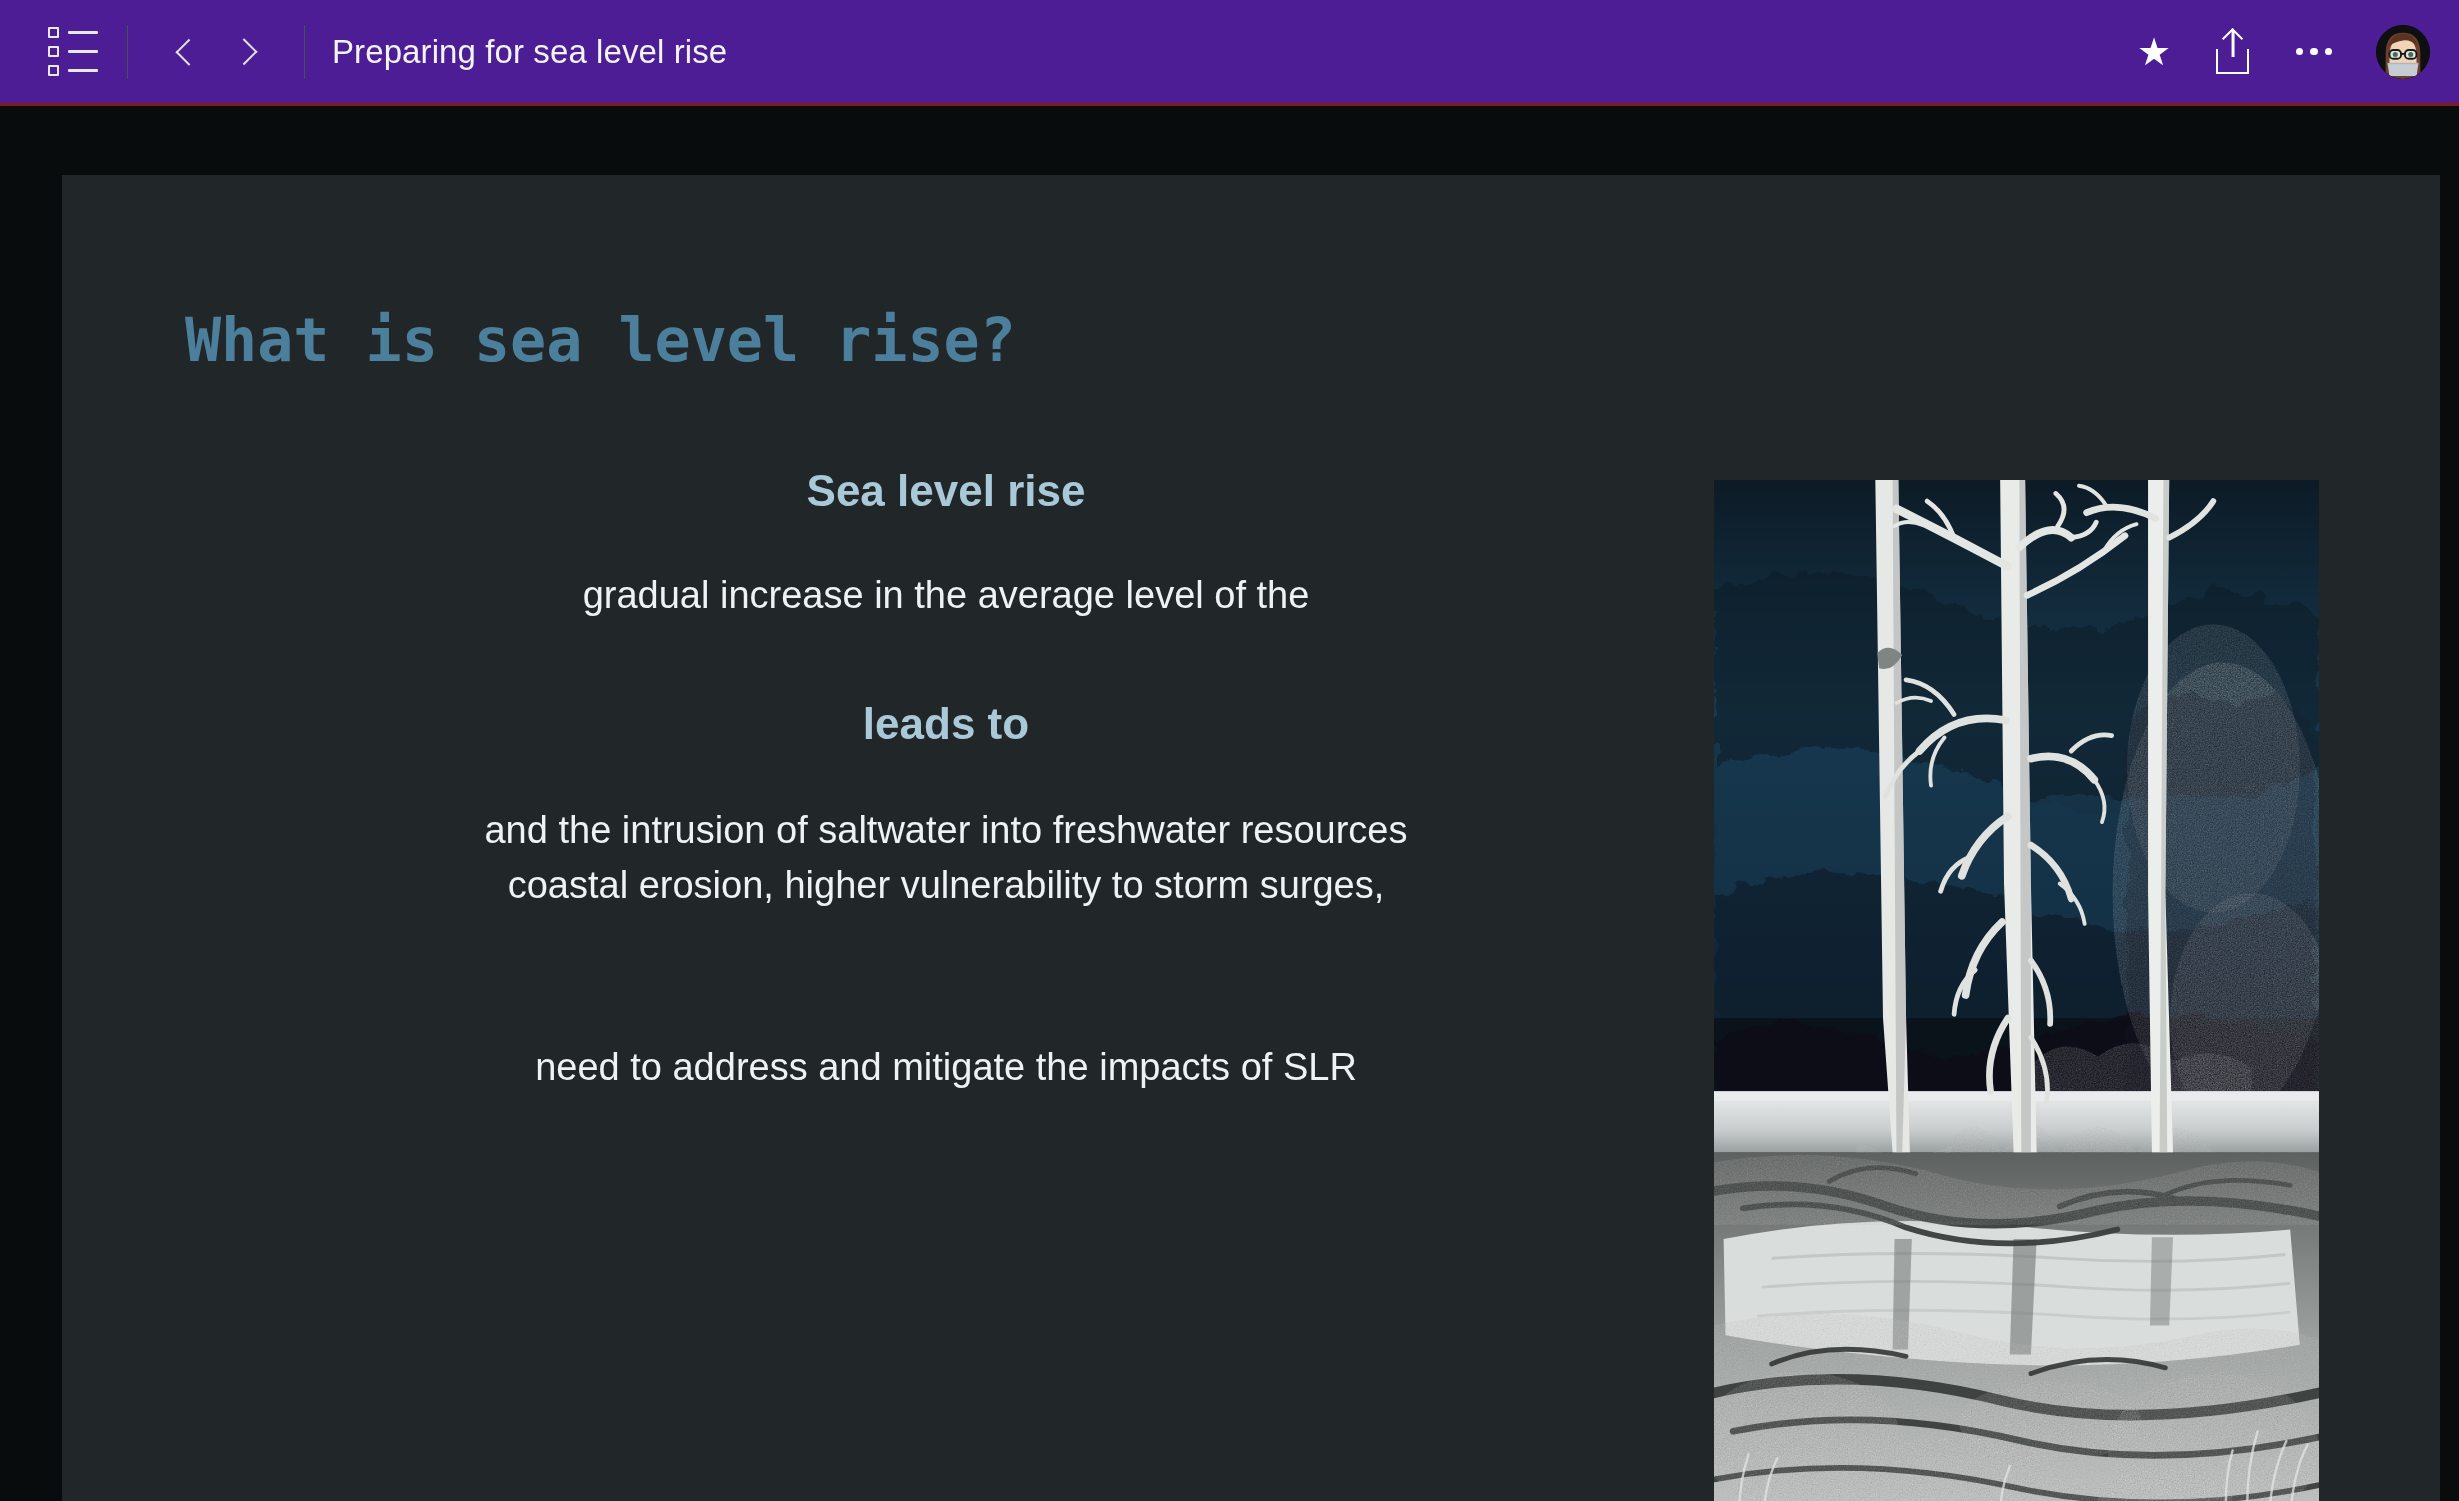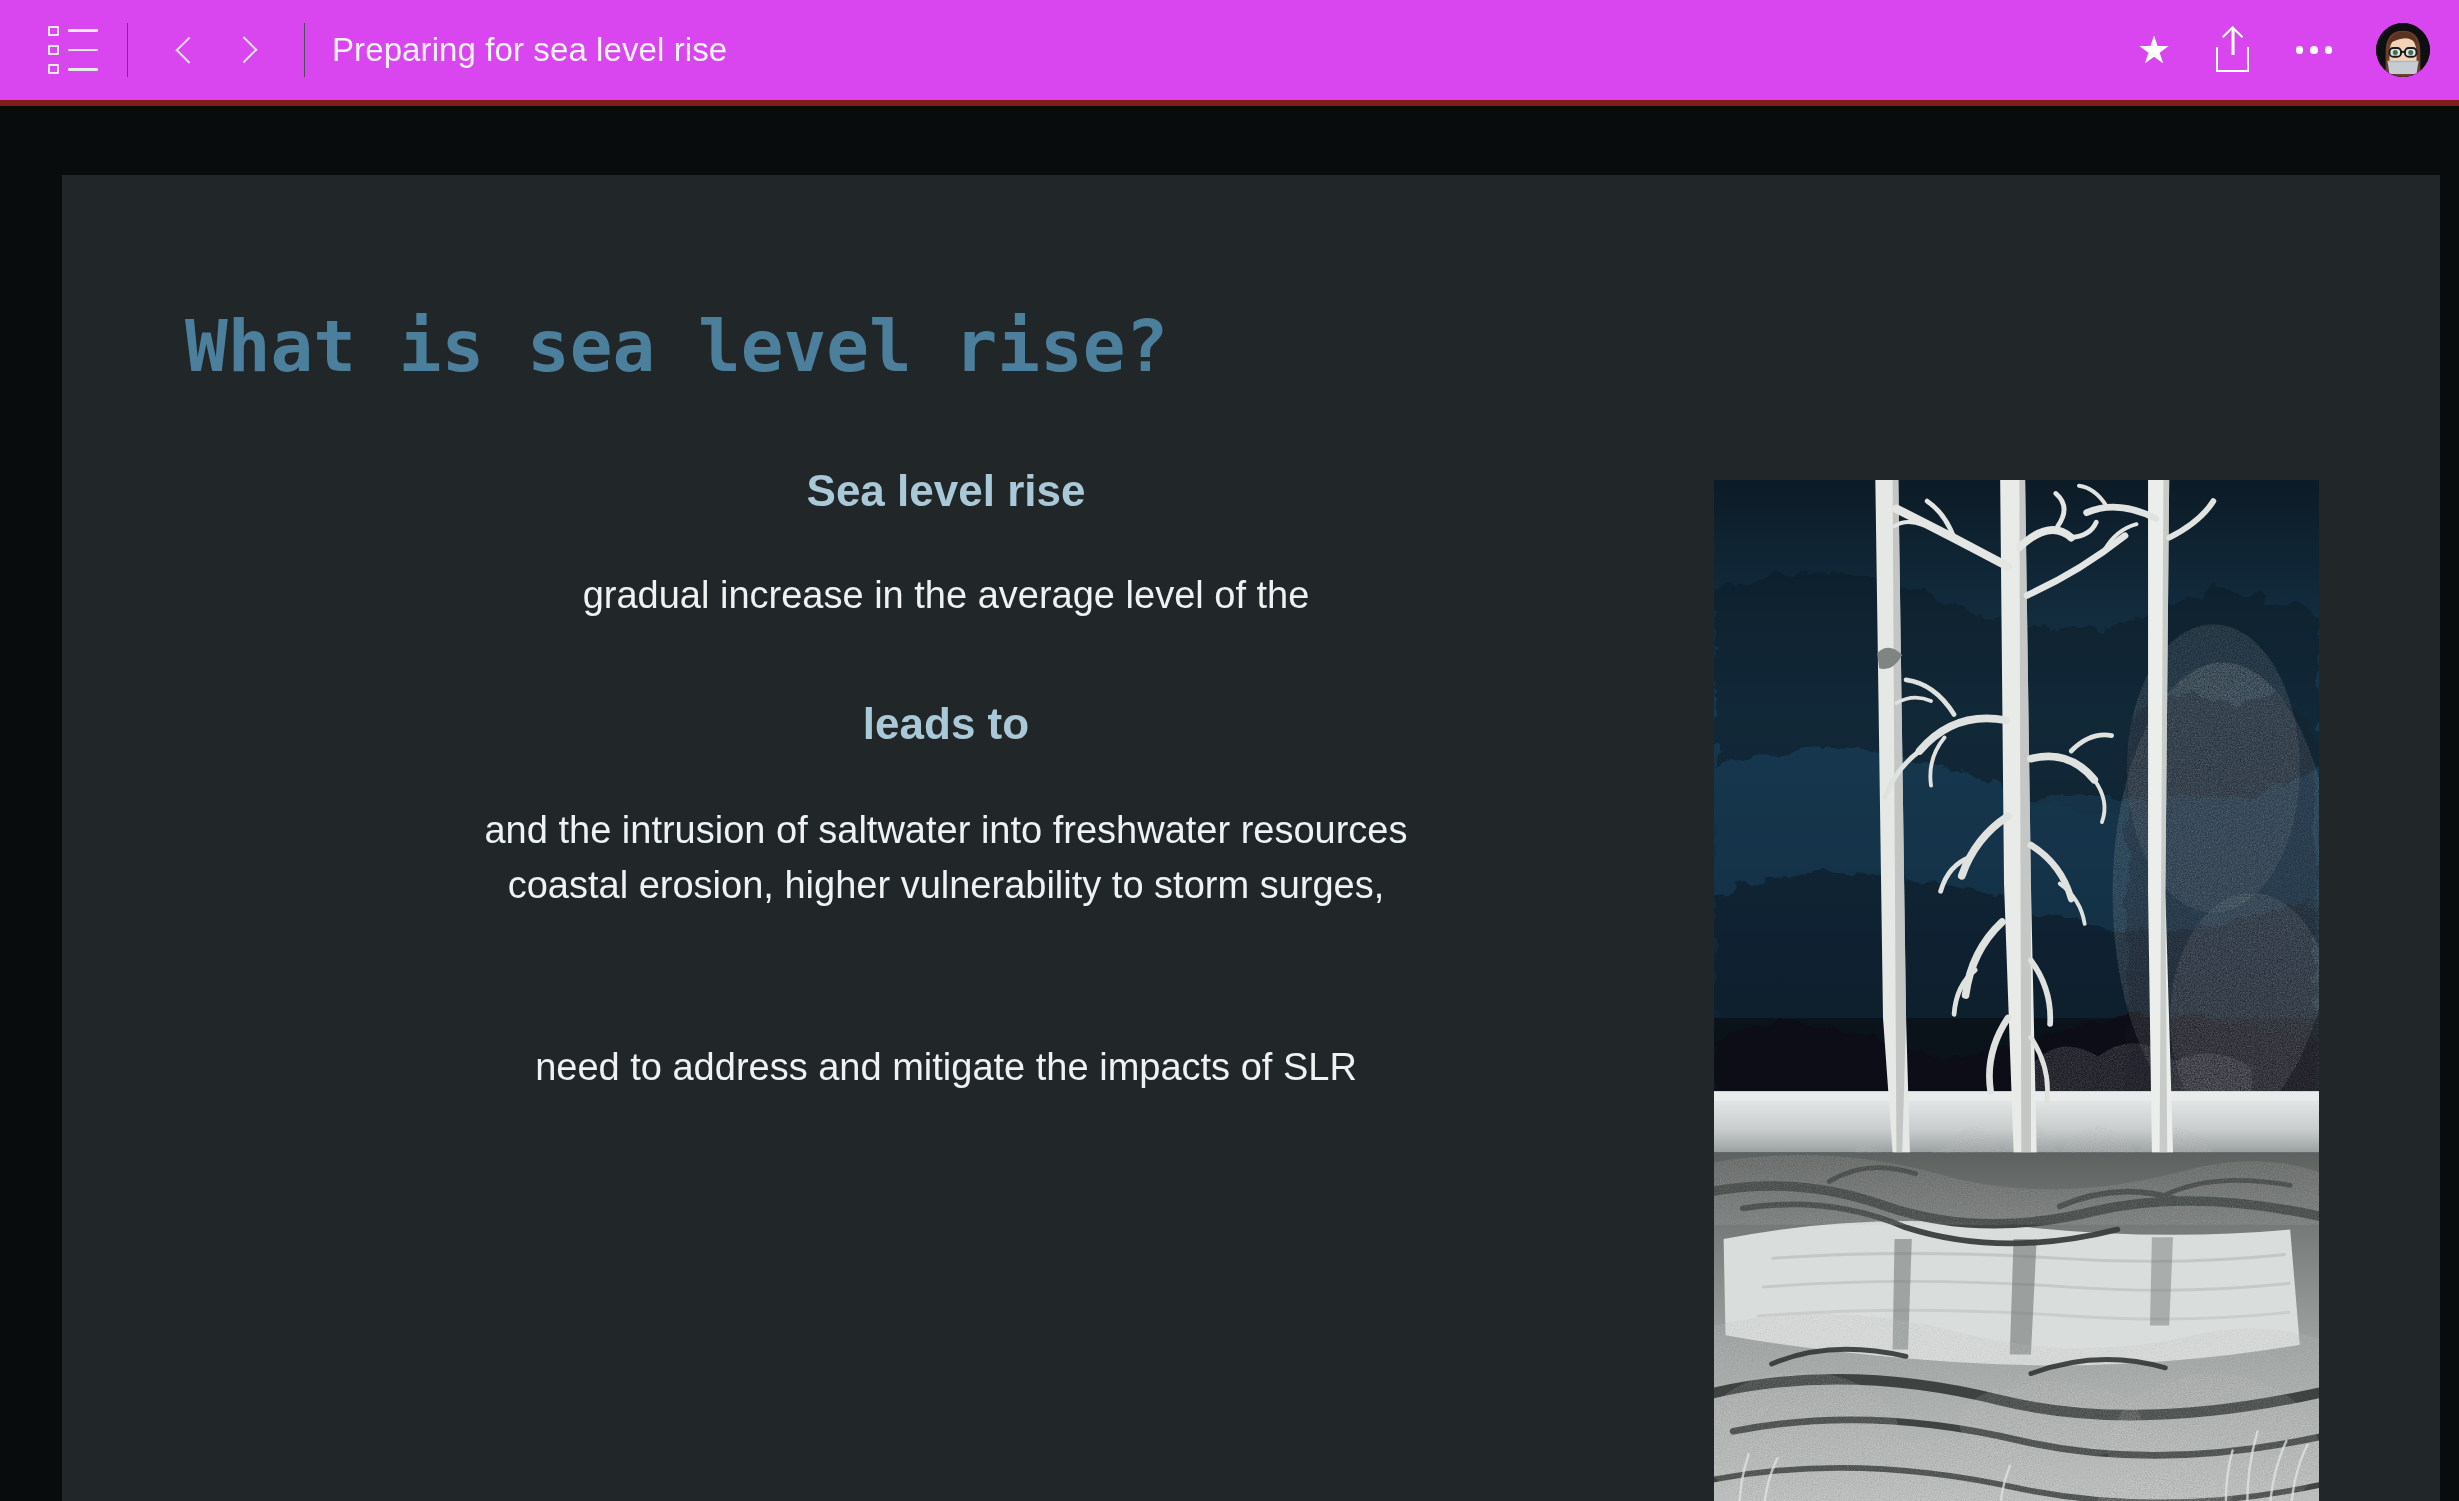--- a/index.html
+++ b/index.html
@@ -11,24 +11,24 @@
     background: #090c0d;
     font-family: "Liberation Sans", sans-serif;
   }
 
   
   .toolbar {
     position: absolute;
     top: 0; left: 0;
     width: 2459px;
     height: 106px;
-    background: #d946ef;
+    background: #4c1d95;
     display: flex;
     align-items: center;
-    border-bottom: 6px solid #7f1d1d;
+    border-bottom: 3px solid #7f1d1d;
   }
 
   .tb-btn {
     display: flex;
     align-items: center;
     justify-content: center;
     cursor: pointer;
   }
 
   .list-icon {
@@ -165,21 +165,21 @@
     width: 2378px;
     height: 1441px;
     background: #212629;
   }
 
   .slide-title {
     position: absolute;
     left: 123px;
     top: 130px;
     font-family: "DejaVu Sans Mono", "Liberation Mono", monospace;
-    font-size: 71px;
+    font-size: 60px;
     font-weight: bold;
     color: #4b7f9b;
     letter-spacing: 0px;
     white-space: nowrap;
   }
 
   .text-col {
     position: absolute;
     left: 269px;
     top: 288px;

